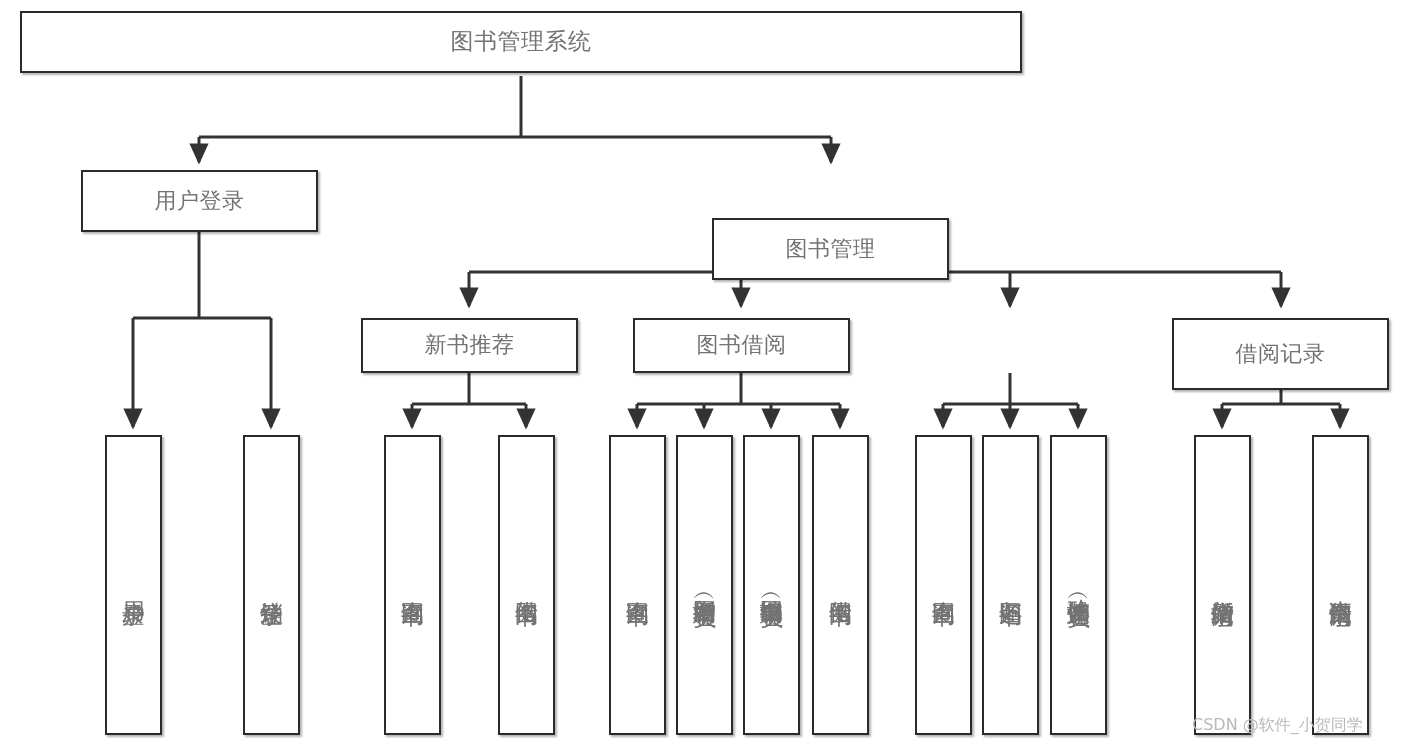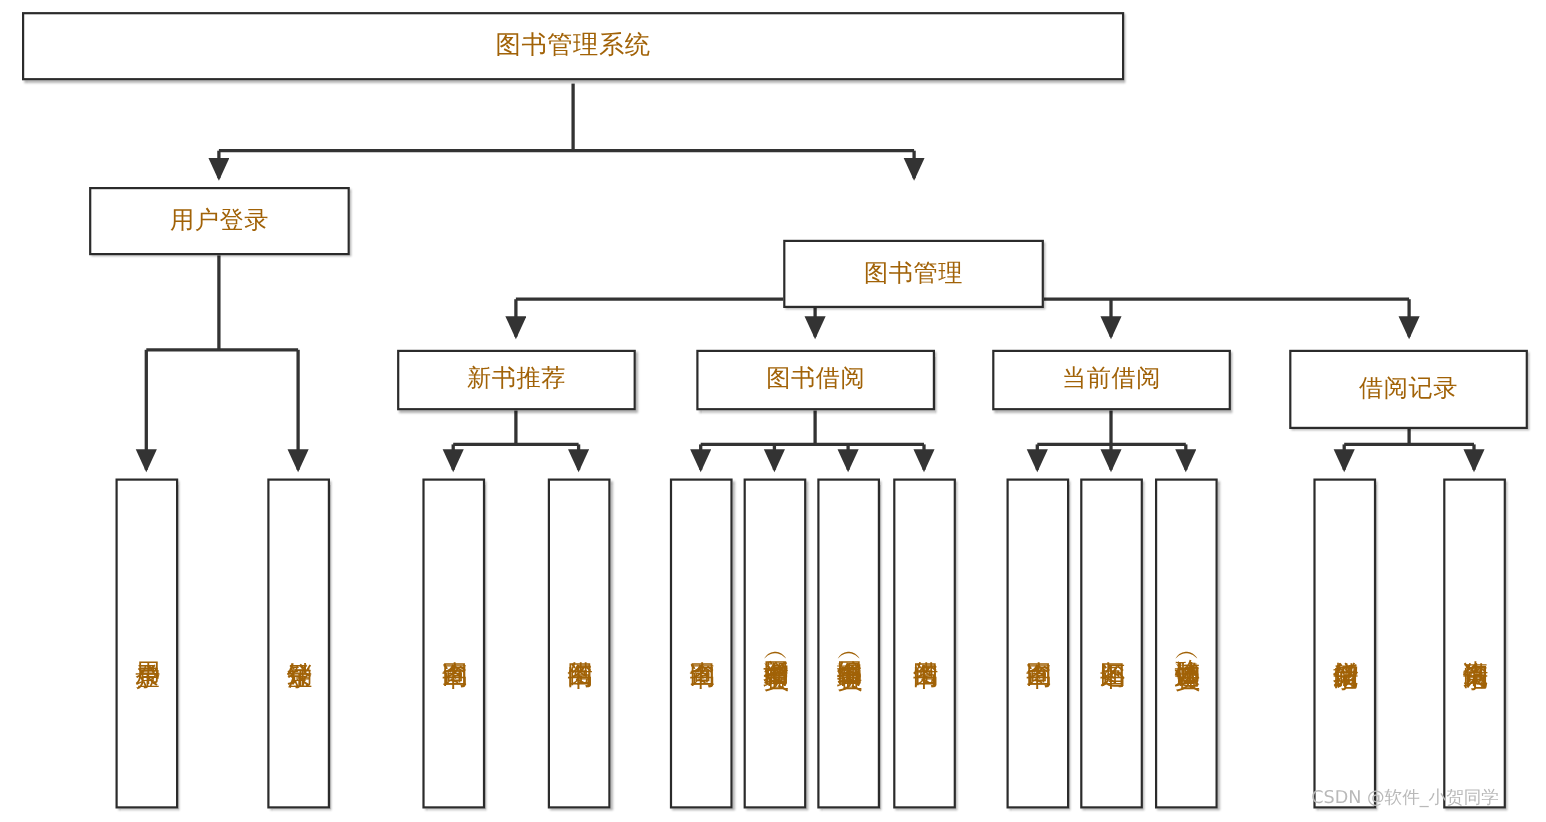--- a/index.html
+++ b/index.html
@@ -33,21 +33,21 @@
     display: flex;
     align-items: center;
     justify-content: center;
     color: #1a1a1a;
   }
   .node-label {
     display: block;
     text-align: center;
     line-height: 1.02;
     letter-spacing: 0.5px;
-    color: #a16207;
+    color: #737373;
   }
   .node.horiz .node-label {
     font-size: 22px;
   }
   .node.vert {
     align-items: center;
     justify-content: center;
   }
   .node.vert .node-label {
     writing-mode: vertical-rl;
@@ -138,23 +138,20 @@
   </div>
 
   <div class="node horiz" style="left:361px; top:318px; width:217px; height:55px;">
     <span class="node-label">新书推荐</span>
   </div>
 
   <div class="node horiz" style="left:633px; top:318px; width:217px; height:55px;">
     <span class="node-label">图书借阅</span>
   </div>
 
-  <div class="node horiz" style="left:902px; top:318px; width:217px; height:55px;">
-    <span class="node-label">当前借阅</span>
-  </div>
 
   <div class="node horiz" style="left:1172px; top:318px; width:217px; height:72px;">
     <span class="node-label">借阅记录</span>
   </div>
 
   <div class="node vert" style="left:105px; top:435px; width:57px; height:300px;">
     <span class="node-label">用户登录</span>
   </div>
 
   <div class="node vert" style="left:243px; top:435px; width:57px; height:300px;">

